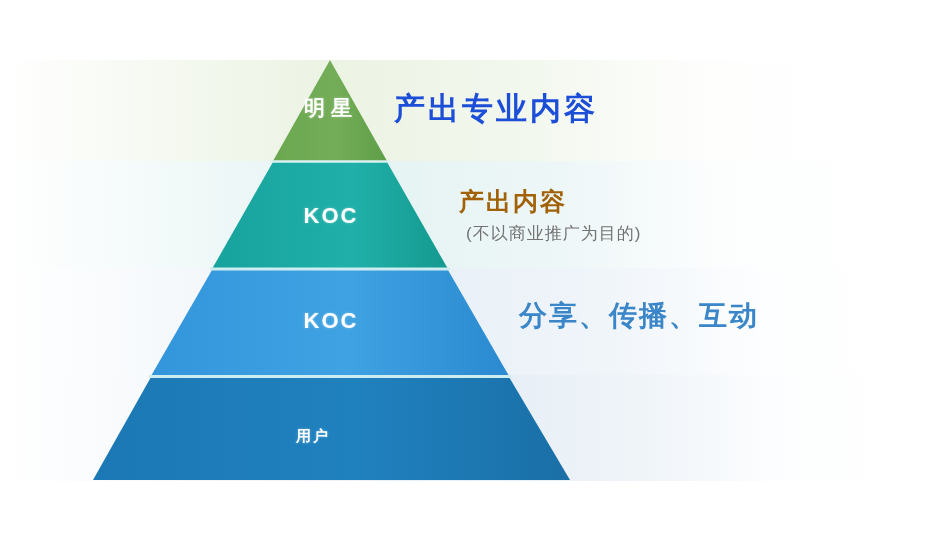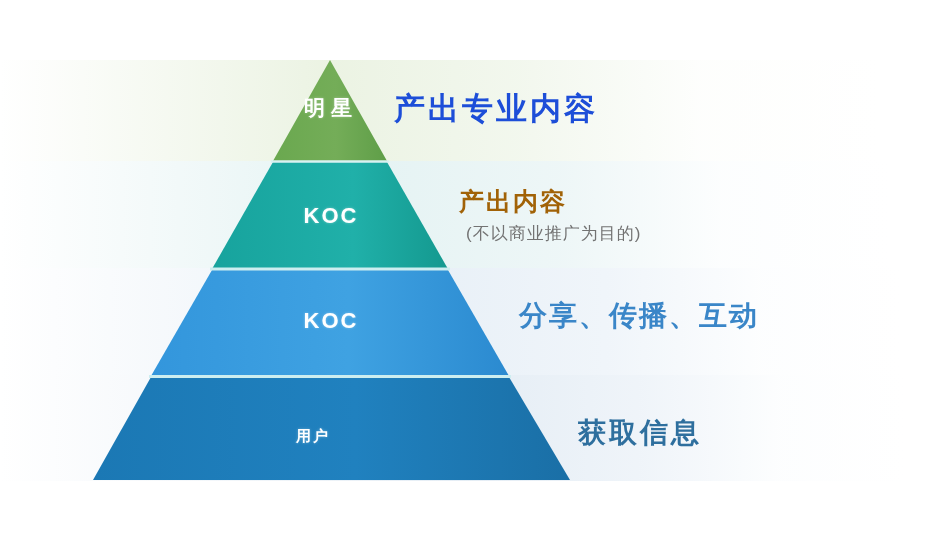--- a/index.html
+++ b/index.html
@@ -165,15 +165,14 @@
   <div class="tier-right-label" id="label-t1-right">产出专业内容</div>
 
   <div class="tier-left-label" id="label-t2-left">KOC</div>
   <div class="tier-right-label" id="label-t2-right">产出内容</div>
   <div class="tier-sub-label" id="label-t2-sub">(不以商业推广为目的)</div>
 
   <div class="tier-left-label" id="label-t3-left">KOC</div>
   <div class="tier-right-label" id="label-t3-right">分享、传播、互动</div>
 
   <div class="tier-left-label" id="label-t4-left">用户</div>
-  <div class="tier-right-label" id="label-t4-right">获取信息</div>
 
 </div>
 
 </body></html>

